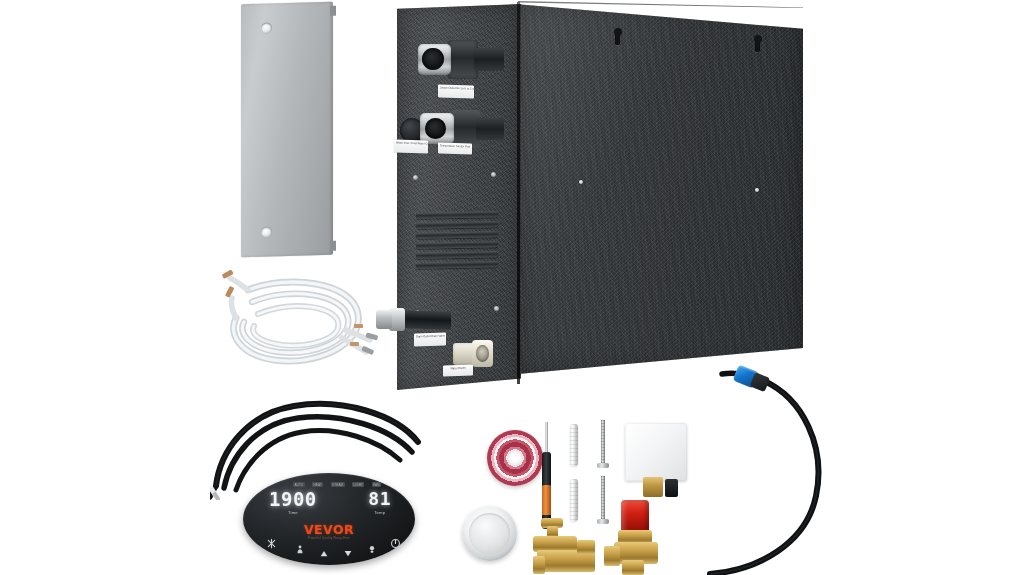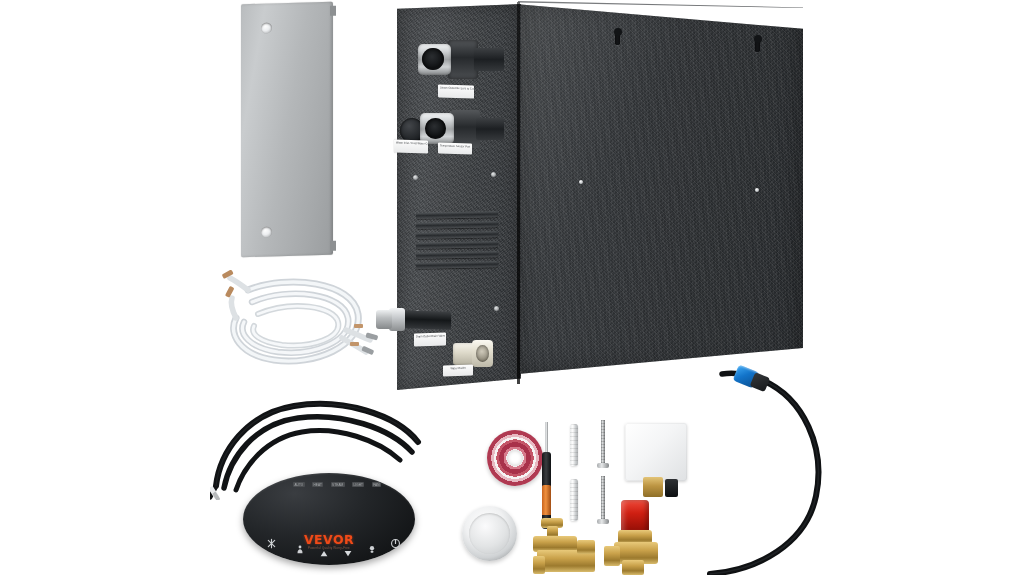--- a/index.html
+++ b/index.html
@@ -280,21 +280,21 @@
     color: #f2f4f6;
     letter-spacing: 0.5px;
     text-shadow: 0 0 4px rgba(255,255,255,.5), 0 0 9px rgba(220,235,255,.3);
   }
   .ro .cap {
     font-size: 4.2px; line-height: 6px; color: #c3c6c9;
     letter-spacing: .2px; margin-top: 1px;
   }
   #ro-temp .val { font-size: 18px; }
   
-  #panel-logo { position: absolute; left: 0; right: 0; top: 60px; text-align: center; }
+  #panel-logo { position: absolute; left: 0; right: 0; top: 50px; text-align: center; }
   #panel-logo .mark {
     font-size: 12.5px; line-height: 13px; font-weight: bold;
     color: #f04a18; letter-spacing: .4px;
     text-shadow: 0 0 3px rgba(240,74,24,.55);
     font-family: "DejaVu Sans", sans-serif;
   }
   #panel-logo .tag {
     font-size: 2.9px; line-height: 4px; color: #8d5f4c; letter-spacing: .2px;
   }
   
@@ -578,20 +578,30 @@
   <div id="ctrl-panel">
 
     <div id="ind-row">
       <span class="ind">AUTO</span>
       <span class="ind">HEAT</span>
       <span class="ind">STEAM</span>
       <span class="ind">LIGHT</span>
       <span class="ind">FAN</span>
     </div>
 
+    <div id="readouts">
+      <div class="ro" id="ro-time">
+        <div class="val">1900</div>
+        <div class="cap">Time</div>
+      </div>
+      <div class="ro" id="ro-temp">
+        <div class="val">81</div>
+        <div class="cap">Temp</div>
+      </div>
+    </div>
 
     <div id="panel-logo">
       <div class="mark">VEVOR</div>
       <div class="tag">Powerful Quality Worry-Free</div>
     </div>
 
     <div id="btn-row">
       <div class="tbtn" id="tb-1">
         <svg width="11" height="11" viewBox="0 0 24 24">
             <g stroke="#cdd0d3" stroke-width="2.4" stroke-linecap="round">

